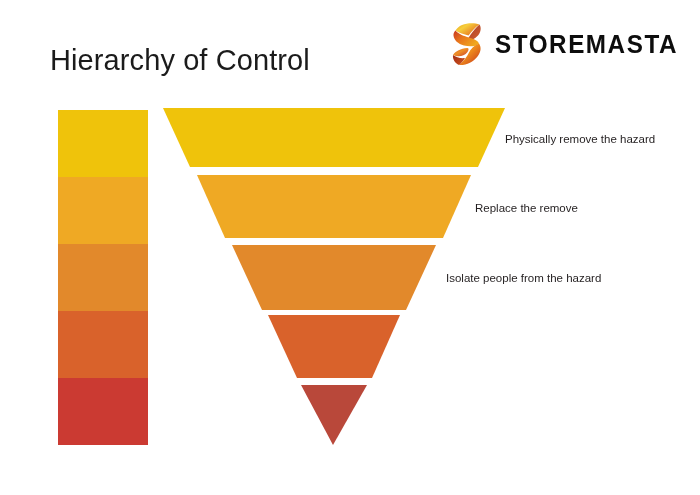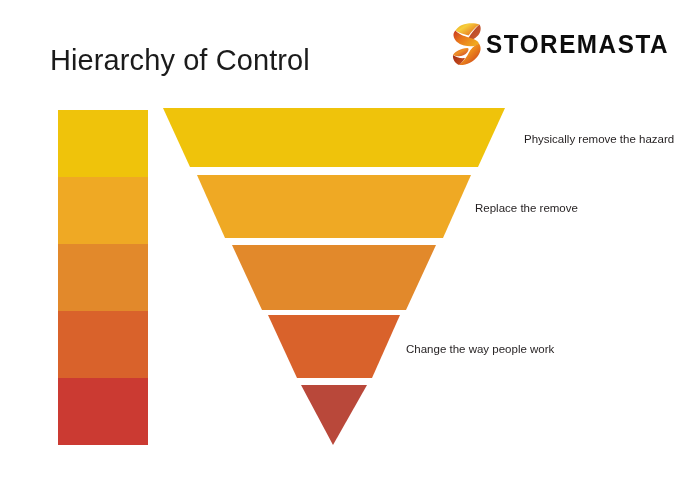--- a/index.html
+++ b/index.html
@@ -38,20 +38,21 @@
     line-height: 1.1;
   }
 
   #brand-lockup {
     position: absolute;
     left: 448px;
     top: 20px;
     height: 48px;
     display: flex;
     align-items: center;
+    gap: 9px;
   }
   #brand-mark {
     width: 38px;
     height: 46px;
     display: block;
     flex: none;
   }
   #brand-wordmark {
     font-size: 25px;
     font-weight: 700;
@@ -89,21 +90,21 @@
   }
 
   
   .funnel-label {
     position: absolute;
     font-size: 11.5px;
     color: #231f20;
     white-space: nowrap;
     line-height: 1.2;
   }
-  #label-0 { left: 505px; top: 133px; margin-left: 19px; }
+  #label-0 { left: 505px; top: 133px; }
   #label-1 { left: 475px; top: 202px; }
   #label-2 { left: 446px; top: 272px; }
   #label-3 { left: 406px; top: 343px; }
   #label-4 { left: 360px; top: 412px; }
 </style>
 </head>
 <body style="background: rgb(255, 255, 255);">
 
 <div id="stage" style="background: rgb(255, 255, 255);">
 
@@ -158,15 +159,15 @@
   <svg id="funnel" viewBox="0 0 700 495">
     <polygon id="seg-0" points="163,108 505,108 478,167 190,167" fill="#EFC30B"></polygon>
     <polygon id="seg-1" points="197,175 471,175 443,238 225,238" fill="#EFA924"></polygon>
     <polygon id="seg-2" points="232,245 436,245 406,310 262,310" fill="#E2892B"></polygon>
     <polygon id="seg-3" points="268,315 400,315 372,378 297,378" fill="#D9622B"></polygon>
     <polygon id="seg-4" points="301,385 367,385 333,445" fill="#B9483A"></polygon>
   </svg>
 
   <div class="funnel-label" id="label-0">Physically remove the hazard</div>
   <div class="funnel-label" id="label-1">Replace the remove</div>
-  <div class="funnel-label" id="label-3">Change the way people work</div>
+  <div class="funnel-label" id="label-2">Isolate people from the hazard</div>
 
 </div>
 
 </body></html>

